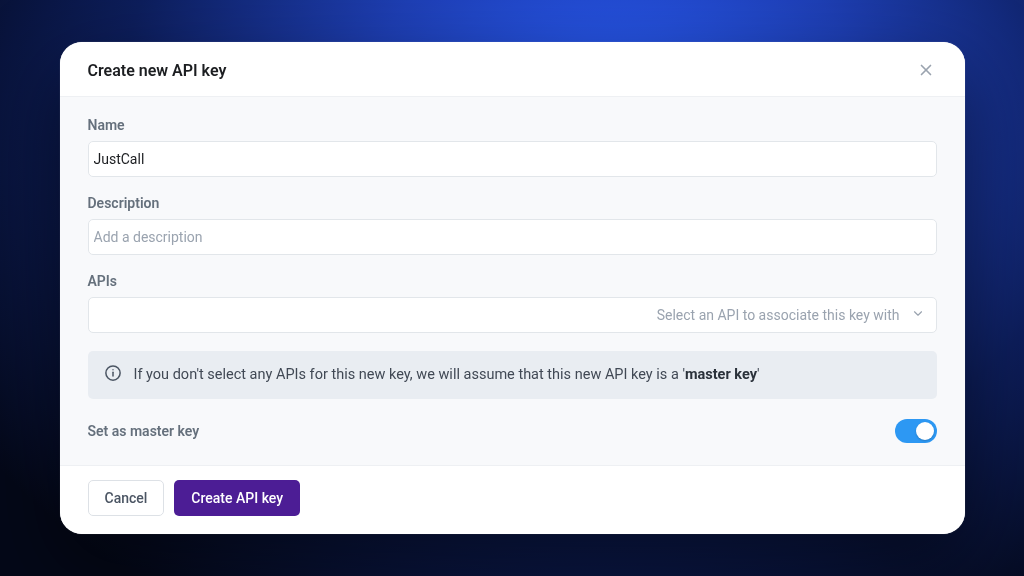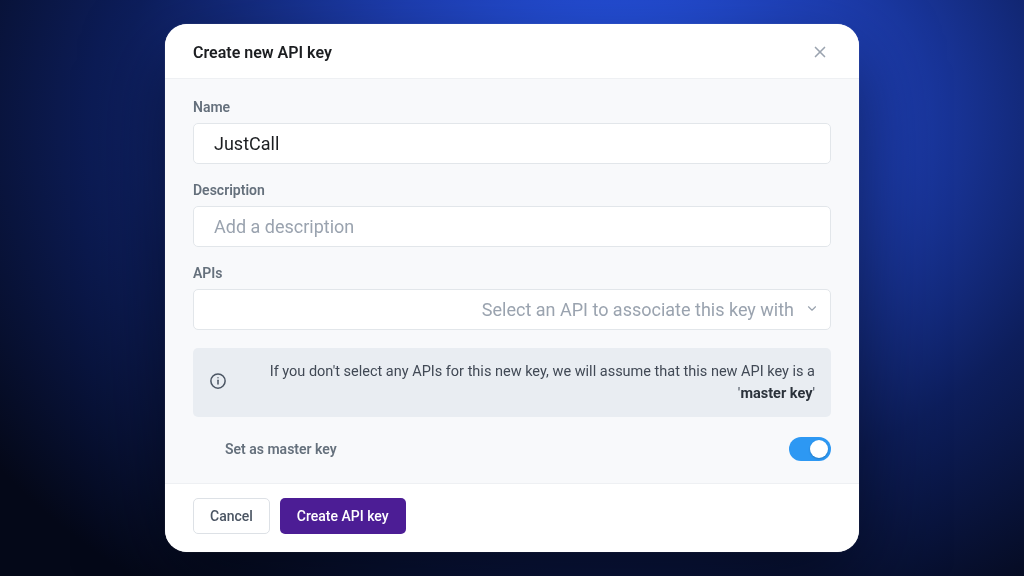--- a/index.html
+++ b/index.html
@@ -7,21 +7,21 @@
       font-family: -apple-system, BlinkMacSystemFont, "Segoe UI", Roboto, Helvetica, Arial, sans-serif;
       width: 1024px;
       height: 576px;
       background: radial-gradient(ellipse 900px 700px at 60% 20%, #2a5fff 0%, #1e3fb5 28%, #0d1e5c 55%, #040818 85%);
       display: flex;
       align-items: center;
       justify-content: center;
       overflow: hidden;
     }
     .modal {
-      width: 694px;
+      width: 905px;
       background: #f8f9fb;
       border-radius: 22px;
       box-shadow: 0 30px 80px rgba(0,0,0,0.55), 0 0 0 1px rgba(255,255,255,0.05);
       overflow: hidden;
     }
     .modal-header {
       background: #ffffff;
       padding: 17px 28px 15px 28px;
       display: flex;
       align-items: center;
@@ -42,22 +42,22 @@
       font-weight: 600;
       color: #65707c;
       display: block;
       margin-bottom: 8px;
     }
     .text-input, .select-input {
       width: 100%;
       background: #ffffff;
       border: 1px solid #e2e6ea;
       border-radius: 5px;
-      padding: 9px 20px;
-      font-size: 18px;
+      padding: 9px 5px;
+      font-size: 14px;
       font-family: inherit;
       color: #1c1e21;
       outline: none;
     }
     .text-input::placeholder { color: #9aa3af; }
     .select-wrap { position: relative; text-align: right; }
     .select-input { color: #9aa3af; padding-right: 36px; cursor: pointer; }
     .chevron {
       position: absolute;
       right: 12px;
@@ -77,21 +77,20 @@
       text-align: right;
     }
     .info-banner .info-icon { color: #4b5563; flex-shrink: 0; }
     .info-text { font-size: 14.5px; color: #414955; line-height: 1.45; }
     .info-text strong { font-weight: 700; color: #2b323b; }
     .toggle-row {
       display: flex;
       align-items: center;
       justify-content: space-between;
       padding-bottom: 18px;
-      margin-left: 32px;
     }
     .toggle-label {
       font-size: 14px;
       font-weight: 600;
       color: #65707c;
     }
     .toggle {
       width: 42px;
       height: 24px;
       background: #2d98f3;

